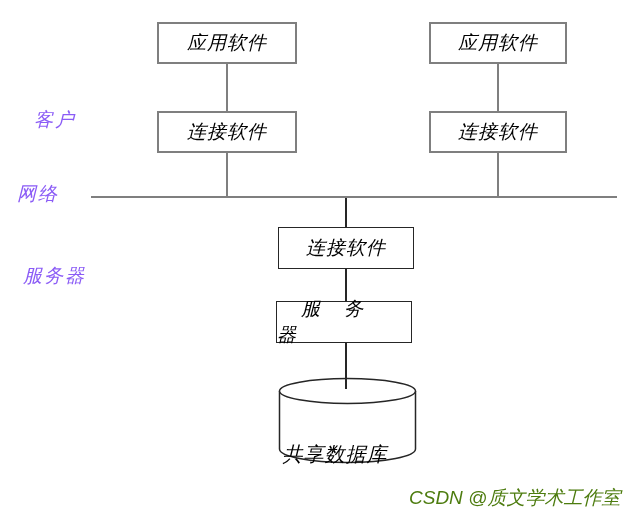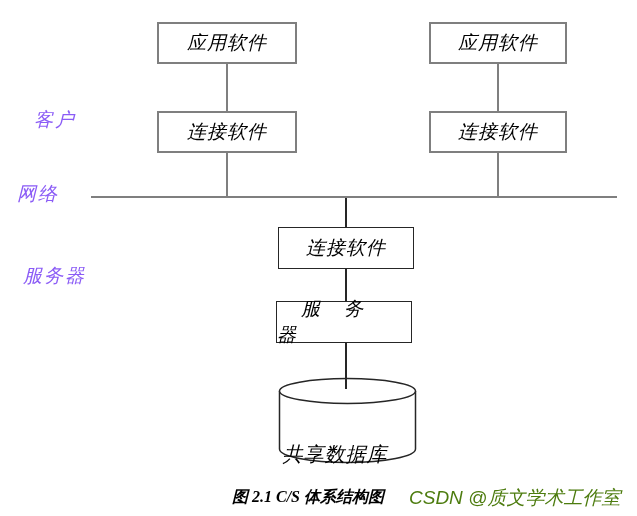--- a/index.html
+++ b/index.html
@@ -140,16 +140,15 @@
   <div class="row-label" id="label-client">客户</div>
   <div class="row-label" id="label-network">网络</div>
   <div class="row-label" id="label-server">服务器</div>
 
   <svg id="cylinder" viewBox="0 0 139 90">
     <path d="M 1.5 14 L 1.5 72 A 68 13.5 0 0 0 137.5 72 L 137.5 14" fill="#ffffff" stroke="#262626" stroke-width="1.5"></path>
     <ellipse cx="69.5" cy="14" rx="68" ry="12.5" fill="#ffffff" stroke="#262626" stroke-width="1.5"></ellipse>
   </svg>
   <div id="cylinder-label">共享数据库</div>
 
-  <div id="caption">图 2.1 C/S 体系结构图</div>
   <div id="watermark">CSDN @质文学术工作室</div>
 
 </div>
 
 </body></html>

